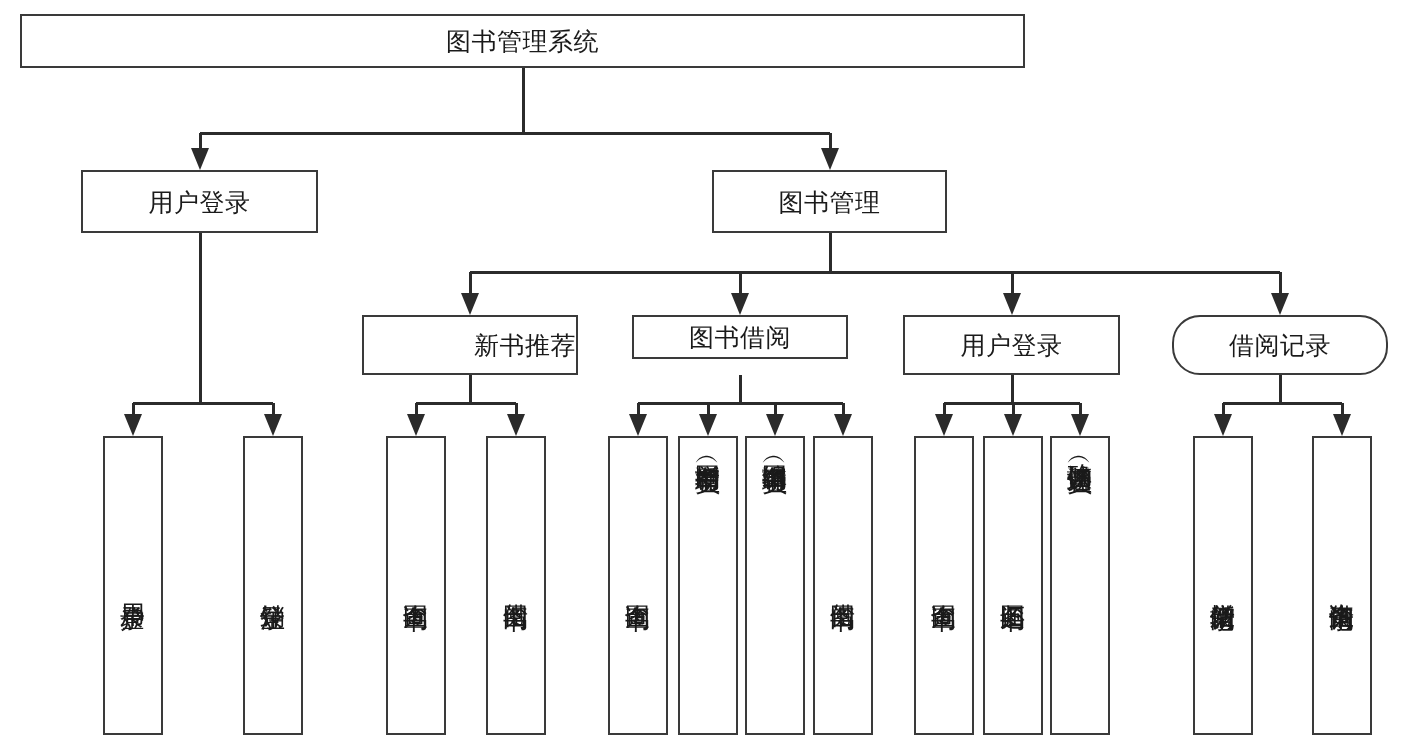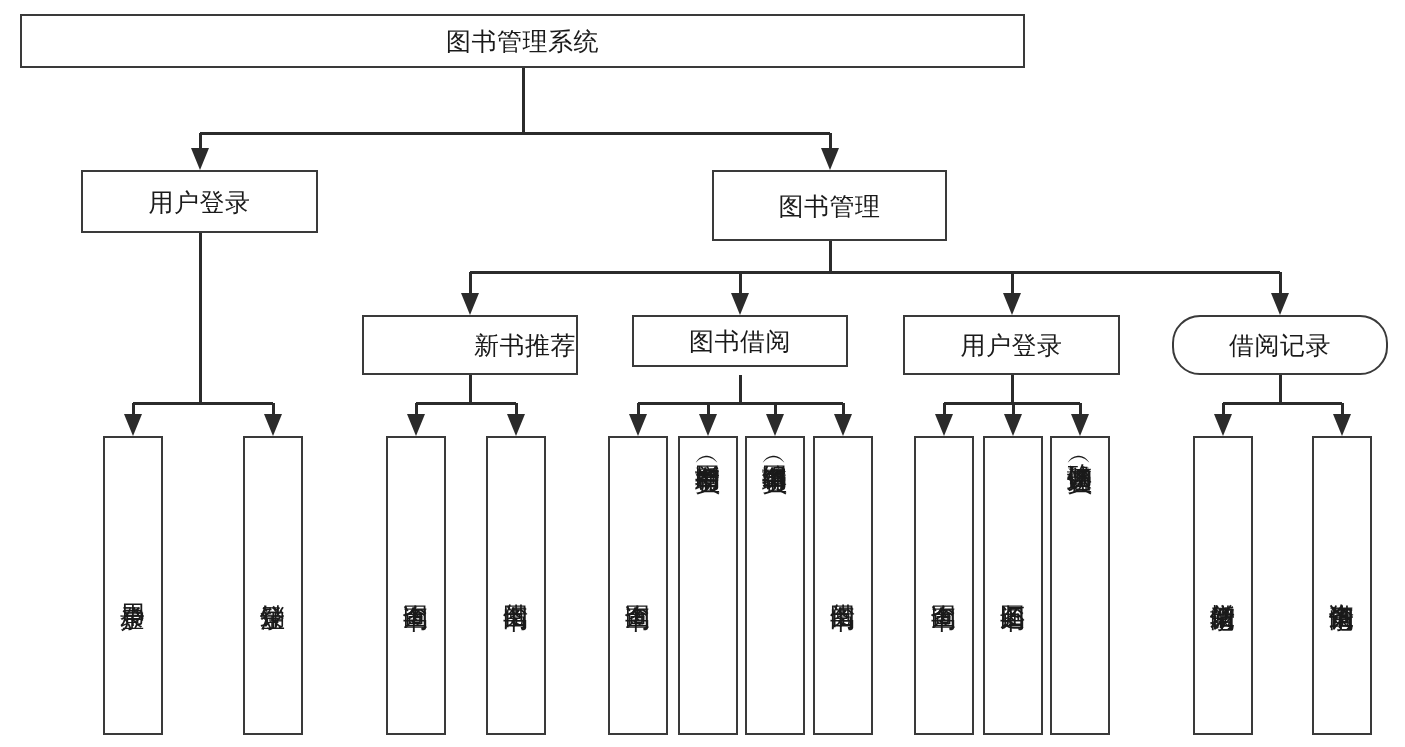--- a/index.html
+++ b/index.html
@@ -126,27 +126,27 @@
       <line x1="1342" y1="403" x2="1342" y2="416" stroke="#2b2b2b" stroke-width="3" shape-rendering="crispEdges"></line>
       <path d="M 1333 414 L 1351 414 L 1342 436 Z" fill="#2b2b2b"></path>
     </svg>
   <div id="nodes-layer">
       <div class="node node-h" style="left: 20px; top: 14px; width: 1005px; height: 54px; border-color: rgb(58, 58, 58); background: rgb(255, 255, 255); color: rgb(26, 26, 26);">
         <span>图书管理系统</span>
       </div>
       <div class="node node-h" style="left: 81px; top: 170px; width: 237px; height: 63px; border-color: rgb(58, 58, 58); background: rgb(255, 255, 255); color: rgb(26, 26, 26);">
         <span>用户登录</span>
       </div>
-      <div class="node node-h" style="left: 712px; top: 170px; width: 235px; height: 71px; border-color: rgb(58, 58, 58); background: rgb(255, 255, 255); color: rgb(26, 26, 26);">
+      <div class="node node-h" style="left: 712px; top: 170px; width: 235px; height: 63px; border-color: rgb(58, 58, 58); background: rgb(255, 255, 255); color: rgb(26, 26, 26);">
         <span>图书管理</span>
       </div>
       <div class="node node-h" style="left: 362px; top: 315px; width: 216px; height: 60px; border-color: rgb(58, 58, 58); background: rgb(255, 255, 255); color: rgb(26, 26, 26); justify-content: flex-end;">
         <span>新书推荐</span>
       </div>
-      <div class="node node-h" style="left: 632px; top: 315px; width: 216px; height: 52px; border-color: rgb(58, 58, 58); background: rgb(255, 255, 255); color: rgb(26, 26, 26);">
+      <div class="node node-h" style="left: 632px; top: 315px; width: 216px; height: 44px; border-color: rgb(58, 58, 58); background: rgb(255, 255, 255); color: rgb(26, 26, 26);">
         <span>图书借阅</span>
       </div>
       <div class="node node-h" style="left: 903px; top: 315px; width: 217px; height: 60px; border-color: rgb(58, 58, 58); background: rgb(255, 255, 255); color: rgb(26, 26, 26);">
         <span>用户登录</span>
       </div>
       <div class="node node-h" style="left: 1172px; top: 315px; width: 216px; height: 60px; border-color: rgb(58, 58, 58); background: rgb(255, 255, 255); color: rgb(26, 26, 26); border-radius: 28px;">
         <span>借阅记录</span>
       </div>
       <div class="node node-v align-center" style="left: 103px; top: 436px; width: 60px; height: 299px; border-color: rgb(58, 58, 58); background: rgb(255, 255, 255); color: rgb(26, 26, 26);">
         <span>用户登录</span>

